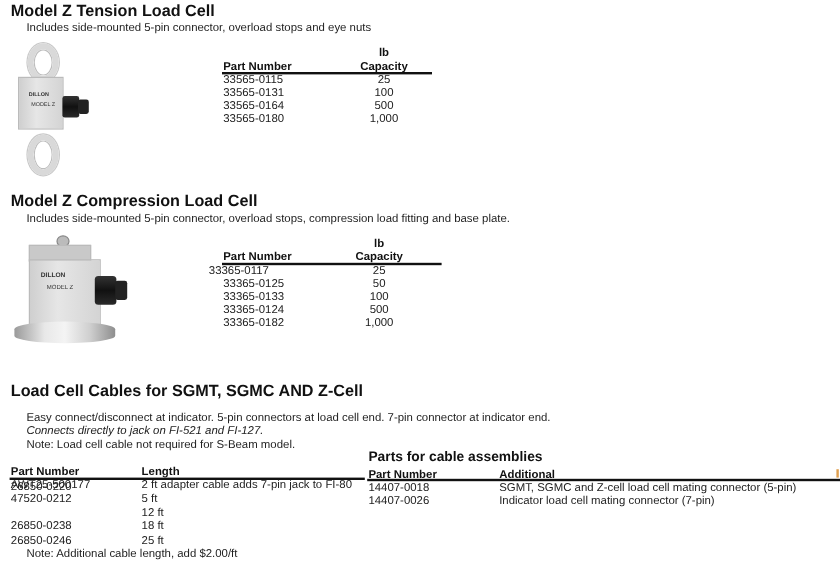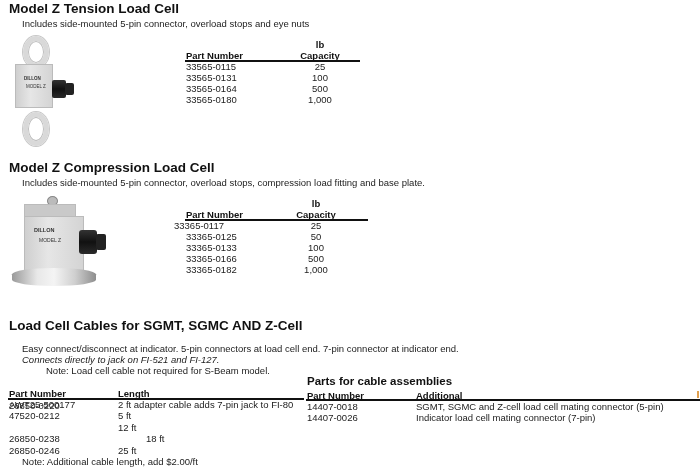--- a/index.html
+++ b/index.html
@@ -76,43 +76,43 @@
   <div class="row hdr cap" style="left:286px; top:198px; width:60px;">lb</div>
   <div class="row hdr" style="left:186px; top:209px;">Part Number</div>
   <div class="row hdr cap" style="left:286px; top:209px; width:60px;">Capacity</div>
   <div class="rule" style="left:185px; top:219px; width:183px;"></div>
   <div class="row" style="left:174px; top:220px;">33365-0117</div>
   <div class="row cap" style="left:286px; top:220px; width:60px;">25</div>
   <div class="row" style="left:186px; top:231px;">33365-0125</div>
   <div class="row cap" style="left:286px; top:231px; width:60px;">50</div>
   <div class="row" style="left:186px; top:242px;">33365-0133</div>
   <div class="row cap" style="left:286px; top:242px; width:60px;">100</div>
-  <div class="row" style="left:186px; top:253px;">33365-0166</div>
+  <div class="row" style="left:186px; top:253px;">33365-0124</div>
   <div class="row cap" style="left:286px; top:253px; width:60px;">500</div>
   <div class="row" style="left:186px; top:264px;">33365-0182</div>
   <div class="row cap" style="left:286px; top:264px; width:60px;">1,000</div>
 </div>
 
 <div class="abs h1" style="left:9px; top:318px;">Load Cell Cables for SGMT, SGMC AND Z-Cell</div>
 <div class="abs desc" style="left:22px; top:343px;">Easy connect/disconnect at indicator.  5-pin connectors at load cell end.  7-pin connector at indicator end.</div>
 <div class="abs desc" style="left:22px; top:354px;font-style:italic;">Connects directly to jack on FI-521 and FI-127.</div>
-<div class="abs desc" style="left:22px; top:365px;margin-left:24px;">Note:  Load cell cable not required for S-Beam model.</div>
+<div class="abs desc" style="left:22px; top:365px;">Note:  Load cell cable not required for S-Beam model.</div>
 
 <div class="tbl">
   <div class="row hdr" style="left:9px; top:388px;">Part Number</div>
   <div class="row hdr" style="left:118px; top:388px;">Length</div>
   <div class="rule" style="left:8px; top:398px; width:296px;"></div>
   <div class="row" style="left:9px; top:399px;">AWT25-500177</div>
   <div class="row" style="left:118px; top:399px;">2 ft adapter cable adds 7-pin jack to FI-80</div>
   <div class="row" style="left:9px; top:410px;">47520-0212</div>
   <div class="row" style="left:118px; top:410px;">5 ft</div>
   <div class="row" style="left:9px; top:400px;">26850-0220</div>
   <div class="row" style="left:118px; top:422px;">12 ft</div>
   <div class="row" style="left:9px; top:433px;">26850-0238</div>
-  <div class="row" style="left:118px; top:433px;margin-left:28px;">18 ft</div>
+  <div class="row" style="left:118px; top:433px;">18 ft</div>
   <div class="row" style="left:9px; top:445px;">26850-0246</div>
   <div class="row" style="left:118px; top:445px;">25 ft</div>
   <div class="row" style="left:22px; top:456px;">Note: Additional cable length, add $2.00/ft</div>
 </div>
 
 <div class="abs" style="left:307px; top:375px; font-size:11.5px; font-weight:bold; color:#111; white-space:nowrap;">Parts for cable assemblies</div>
 <div class="tbl">
   <div class="row hdr" style="left:307px; top:390px;">Part Number</div>
   <div class="row hdr" style="left:416px; top:390px;">Additional</div>
   <div class="rule" style="left:306px; top:399px; width:394px;"></div>

